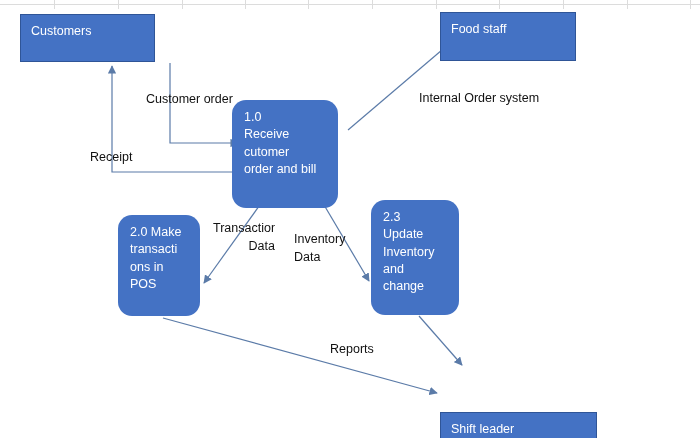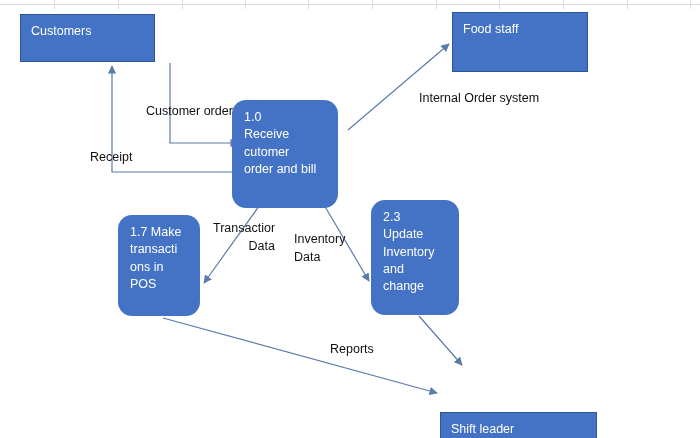--- a/index.html
+++ b/index.html
@@ -110,51 +110,51 @@
       <path d="M 163 318 L 437 393"></path>
 
       <path d="M 419 316 L 462 365"></path>
     </g>
   </svg>
 
   <div class="node entity" style="left:20px; top:14px; width:135px; height:48px;">
     <span class="node-label">Customers</span>
   </div>
 
-  <div class="node entity" style="left:452px; top:12px; width:136px; height:60px;">
+  <div class="node entity" style="left:440px; top:12px; width:136px; height:49px;">
     <span class="node-label">Food staff</span>
   </div>
 
   <div class="node entity" style="left:440px; top:368px; width:157px; height:51px;margin-top:44px;">
     <span class="node-label">Shift leader</span>
   </div>
 
   <div class="node process" style="left:232px; top:100px; width:106px; height:108px;">
     <span class="node-label">1.0
 Receive
 cutomer
 order and bill</span>
   </div>
 
   <div class="node process" style="left:118px; top:215px; width:82px; height:101px;">
-    <span class="node-label">1.7 Make
+    <span class="node-label">2.0 Make
 transacti
 ons in
 POS</span>
   </div>
 
   <div class="node process" style="left:371px; top:200px; width:88px; height:115px;">
     <span class="node-label">2.3
 Update
 Inventory
 and
 change</span>
   </div>
 
-  <div class="flow-label" style="left:146px; top:91px;margin-top:12px;">Customer order</div>
+  <div class="flow-label" style="left:146px; top:91px;">Customer order</div>
 
   <div class="flow-label" style="left:90px; top:149px;">Receipt</div>
 
   <div class="flow-label" style="left:419px; top:90px;">Internal Order system</div>
 
   <div class="flow-label clipped" style="left:213px; top:220px; width:62px; white-space:pre-line;">Transaction
 Data</div>
 
   <div class="flow-label" style="left:294px; top:231px;">Inventory
 Data</div>

